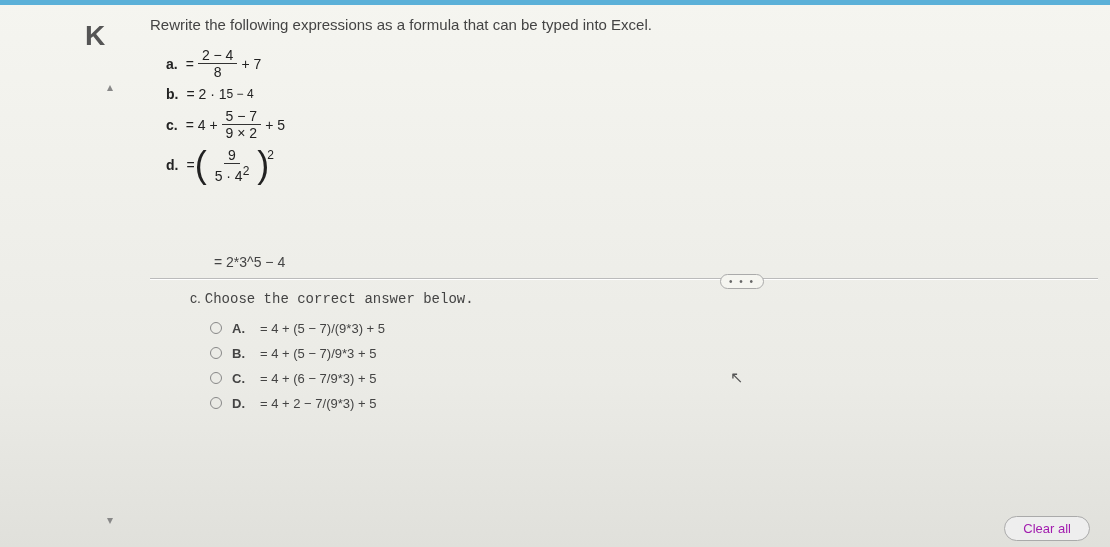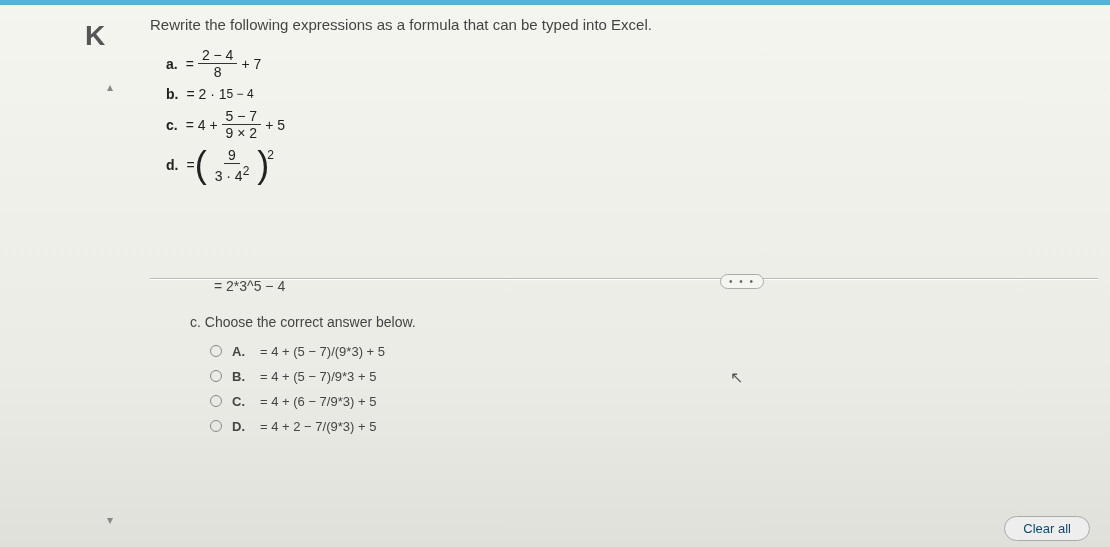--- a/index.html
+++ b/index.html
@@ -103,21 +103,21 @@
   .hr-line {
     position: absolute;
     top: 262px;
     left: 0;
     right: 0;
     height: 1px;
     background: #bbb;
     box-shadow: 0 1px 0 #fff;
   }
   .answer-section {
-    margin-top: 94px;
+    margin-top: 70px;
     margin-left: 40px;
     font-size: 14px;
     color: #444;
   }
   .given-answer {
     margin-bottom: 20px;
     margin-left: 24px;
   }
   .question-c {
     font-weight: bold;
@@ -149,21 +149,21 @@
     color: #555;
   }
   .clear-all {
     position: absolute;
     right: 20px;
     bottom: 6px;
     border: 1px solid #aaa;
     border-radius: 16px;
     padding: 4px 18px;
     font-size: 13px;
-    color: #0c4a6e;
+    color: #a21caf;
     background: #eee;
     cursor: pointer;
   }
 </style>
 </head>
 <body>
 
 <div class="page">
   <div class="top-border"></div>
 
@@ -203,38 +203,38 @@
         <span>+ 5</span>
       </div>
 
       <div class="expr-row">
         <span class="expr-label">d.</span>
         <span>=</span>
         <span class="paren-big">(</span>
         <span class="frac">
           <span class="num">9</span>
           <span class="den">
-            <span>3 · 4</span><span class="sup">2</span>
+            <span>5 · 4</span><span class="sup">2</span>
           </span>
         </span>
         <span class="paren-big">)</span>
         <span class="sup" style="margin-left:-2px; margin-top:-20px;">2</span>
       </div>
 
     </div>
 
     <div class="hr-line"></div>
     <div class="divider-dots">• • •</div>
 
     <div class="answer-section">
       <div class="given-answer">= 2*3^5 − 4</div>
 
       <div class="question-c">
         <span>c.</span>
-        <span style="font-weight:normal;">Choose the correct answer below.</span>
+        <span style="font-weight:normal;font-family:Liberation Mono, monospace;">Choose the correct answer below.</span>
       </div>
 
       <div class="options">
         <div class="opt-row">
           <span class="radio"></span>
           <span class="opt-letter">A.</span>
           <span>= 4 + (5 − 7)/(9*3) + 5</span>
         </div>
         <div class="opt-row">
           <span class="radio"></span>

